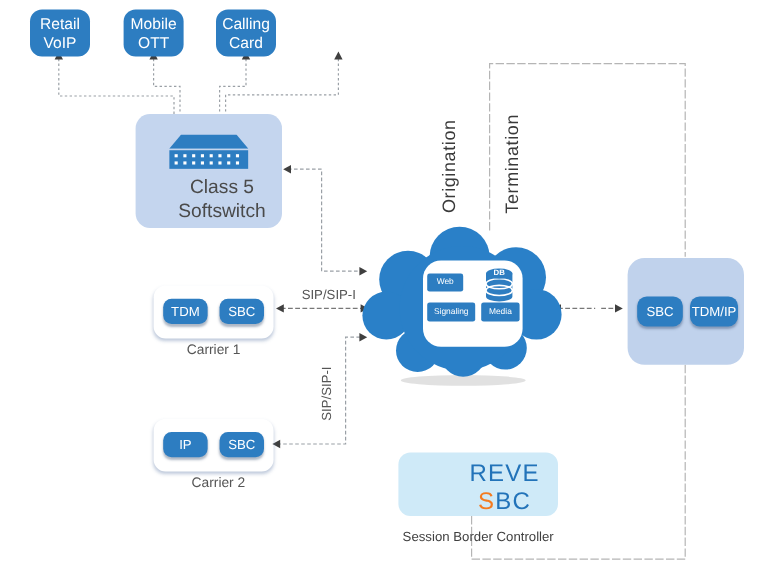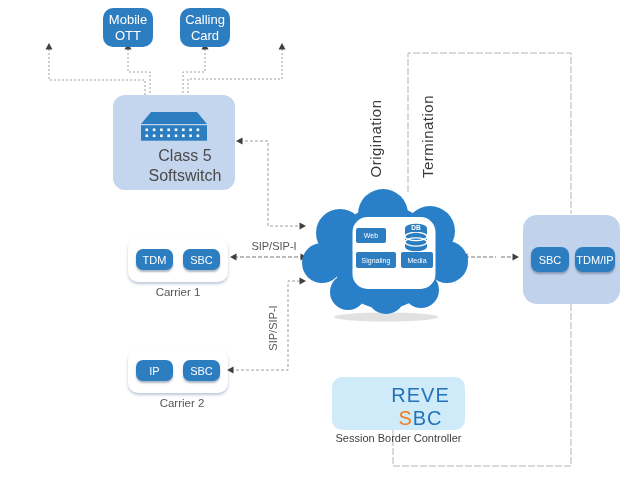--- a/index.html
+++ b/index.html
@@ -53,21 +53,21 @@
   
   .rnode{left:523px;top:215px;width:97px;height:89px;border-radius:14px;background:#c0d2ec;}
   .rnode .c1{left:8px;top:32px;width:38px;height:25px;border-radius:8px;}
   .rnode .c2{left:52px;top:32px;width:40px;height:25px;border-radius:8px;}
 
   
   .reve{left:332px;top:377px;width:133px;height:53px;border-radius:10px;
     background:#cfeaf8;text-align:center;}
   .reve .brand{margin-top:7px;font-size:20px;font-weight:500;letter-spacing:1px;color:#2273b9;margin-left:44px;}
   .reve .brand .orange{color:#f47b20;}
-  .reve .sub{font-size:11px;color:#3f3f3f;margin-top:2px;}
+  .reve .sub{font-size:11px;color:#3f3f3f;margin-top:12px;}
 </style>
 </head>
 <body>
 
 <div class="stage">
 
   <svg class="bg" width="635" height="478" viewBox="0 0 635 478">
 
     <g stroke="#b5b5b5" stroke-width="1" fill="none" stroke-dasharray="7 2">
       <path d="M408,192 V53 H571 V214"></path>
@@ -132,20 +132,24 @@
     <rect x="352.5" y="217" width="83" height="72" rx="15" fill="#ffffff"></rect>
 
     <g>
       <path d="M405,228 L405,247 A11 4.2 0 0 0 427,247 L427,228 Z" fill="#2d7dc1"></path>
       <ellipse cx="416" cy="236.5" rx="11" ry="4.2" fill="none" stroke="#ffffff" stroke-width="1.3"></ellipse>
       <ellipse cx="416" cy="242" rx="11" ry="4.2" fill="none" stroke="#ffffff" stroke-width="1.3"></ellipse>
       <ellipse cx="416" cy="228" rx="11" ry="4.2" fill="#2d7dc1"></ellipse>
     </g>
   </svg>
 
+  <div class="abs svc" style="left:25px;top:8px;">
+    <span>Retail</span>
+    <span>VoIP</span>
+  </div>
   <div class="abs svc" style="left:103px;top:8px;">
     <span>Mobile</span>
     <span>OTT</span>
   </div>
   <div class="abs svc" style="left:180px;top:8px;">
     <span>Calling</span>
     <span>Card</span>
   </div>
 
   <div class="abs panel softswitch">

